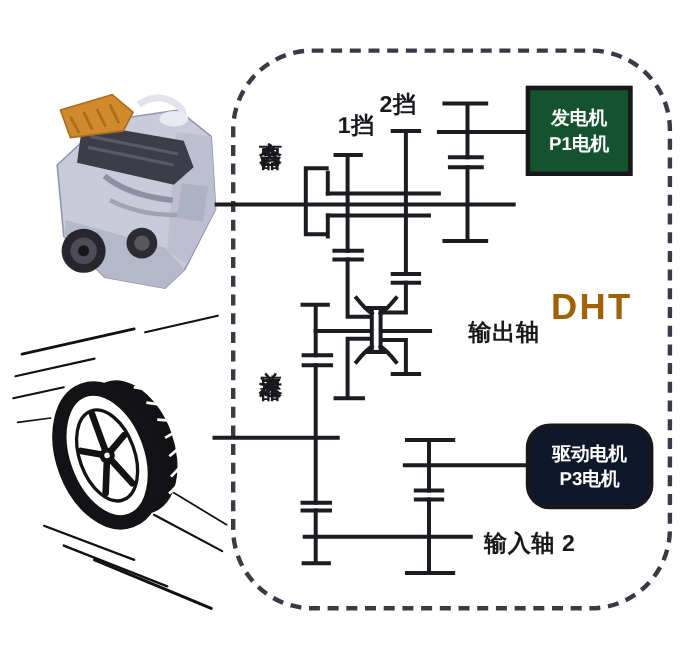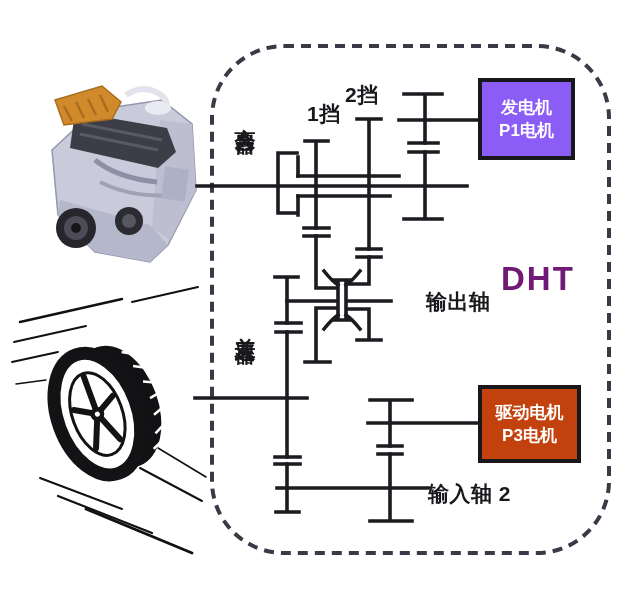--- a/index.html
+++ b/index.html
@@ -154,29 +154,29 @@
 
   <div class="lbl lbl-21 vert" style="left:235px; top:111px;">离合器</div>
 
   <div class="lbl lbl-21" style="left:307px; top:100px;">1挡</div>
 
   <div class="lbl lbl-21" style="left:345px; top:81px;text-align:center;">2挡</div>
 
 
   <div class="lbl lbl-21" style="left:402px; top:288px;margin-left:24px;">输出轴</div>
 
-  <div class="dht" style="left: 501px; top: 260px; color: #701a75;">DHT</div>
+  <div class="dht" style="left: 501px; top: 260px; color: #a16207;">DHT</div>
 
   <div class="lbl lbl-21 vert" style="left:235px; top:321px;">差速器</div>
 
-  <div class="lbl lbl-21" style="left:428px; top:480px;">输入轴 2</div>
+  <div class="lbl lbl-21" style="left:440px; top:480px;">输入轴 2</div>
 
-  <div class="box" style="left: 478px; top: 78px; width: 97px; height: 82px; background: #8b5cf6;">
+  <div class="box" style="left: 478px; top: 78px; width: 97px; height: 82px; background: #14532d;">
     <span>发电机</span>
     <span>P1电机</span>
   </div>
 
-  <div class="box" style="left: 478px; top: 385px; width: 103px; height: 78px; background: #c2410c;">
+  <div class="box" style="left: 478px; top: 385px; width: 116px; height: 78px; background: #0f172a; border-radius: 22px;">
     <span>驱动电机</span>
     <span>P3电机</span>
   </div>
 
 </div>
 
 </body></html>

